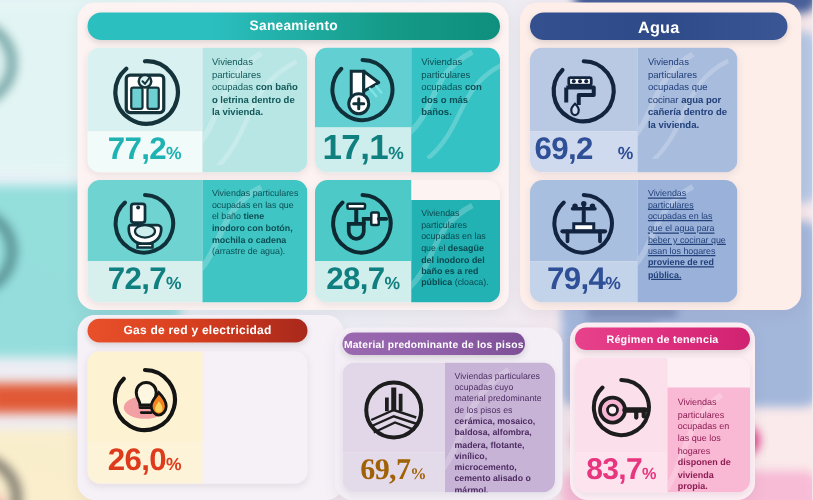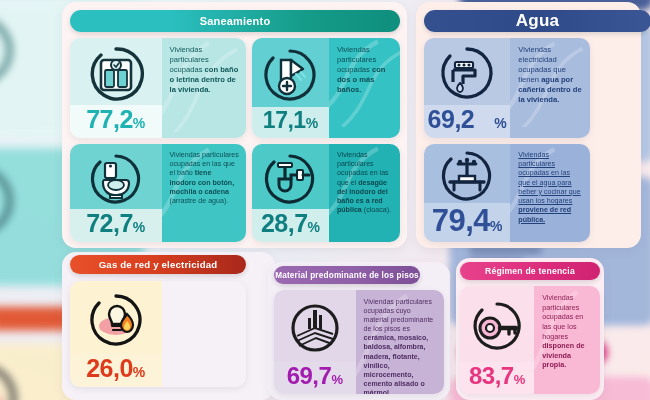--- a/index.html
+++ b/index.html
@@ -107,21 +107,21 @@
   .t-icon-mid  { background: #62cfd2; }
   .t-pct-lite2 { background: #cdeeec; }
   .t-txt-dark  { background: #34c2c4; color: #0d4f55; }
 
   .t2-icon     { background: #6fd3d2; }
   .t2-pct      { background: #d7f0ee; }
   .t2-txt      { background: #3fc5c4; color: #0d4f55; }
 
   .t3-icon     { background: #4dc9c8; }
   .t3-pct      { background: #cfeeec; }
-  .t3-txt      { background: #22b2b4; color: #0b484e; }
+  .t3-txt      { background: #22b2b4; color: #0b484e; margin-top: 16px; }
 
   .b-icon      { background: #b9c9e4; }
   .b-pct       { background: #cfdaee; gap: 20px; }
   .b-txt       { background: #a8bcdd; color: #22407a; }
 
   .b2-icon     { background: #a9bfe0; }
   .b2-pct      { background: #c3d3ea; }
   .b2-txt      { background: #9ab2da; color: #22407a; }
 
   .y-icon      { background: #fdf2d2; }
@@ -133,21 +133,21 @@
   .p-txt       { background: #c7b3d6; color: #4e2d63; }
 
   .r-icon      { background: #fbdfeb; }
   .r-pct       { background: #fce3ee; }
   .r-txt       { background: #f9b8d4; color: #8e1d53; }
 
   .pct-teal    { color: #1fb2b3; }
   .pct-teal-d  { color: #0f7f80; }
   .pct-blue    { color: #2f4f96; }
   .pct-red     { color: #de3a1c; }
-  .pct-purple  { color: #a21caf; }
+  .pct-purple  { color: #a16207; font-family: Liberation Serif, serif; }
   .pct-pink    { color: #e8357f; }
 
   .icon-circle {
     position: relative;
     display: block;
   }
 </style>
 </head>
 <body>
 
@@ -210,21 +210,21 @@
     </svg>
   </div>
 
   <div class="panel" style="left:62px; top:2px; width:345px; height:246px;"></div>
   <div class="panel" style="left:416px; top:2px; width:225px; height:246px; background:#fdeeea;"></div>
 
   <div class="sec-head h-saneamiento" style="left:70px; top:10px; width:330px; height:22px; font-size:11px;">
     <span>Saneamiento</span>
   </div>
 
-  <div class="sec-head h-agua" style="left:424px; top:10px; width:227px; height:22px; font-size:17px;">
+  <div class="sec-head h-agua" style="left:424px; top:10px; width:206px; height:22px; font-size:13px;">
     <span>Agua</span>
   </div>
 
   <div class="card" style="left:70px; top:38px; width:176px; height:100px;">
     <div class="left">
       <div class="icon-box t-icon-lite">
         <svg class="icon-circle" width="62" height="56" viewBox="0 0 62 56">
           <path d="M31 3 A25 25 0 1 1 16 9" fill="none" stroke="#15333a" stroke-width="3.4" stroke-linecap="round"></path>
           <rect x="16" y="14" width="30" height="30" rx="3" fill="#ffffff" stroke="#15333a" stroke-width="2.6"></rect>
           <rect x="20" y="24" width="9" height="17" rx="1.5" fill="#6fd0d2" stroke="#15333a" stroke-width="1.8"></rect>
@@ -257,21 +257,21 @@
           <g stroke="#7fe3e6" stroke-width="2" stroke-linecap="round">
             <path d="M35 26 l5 6"></path>
               <path d="M40 24 l4 5"></path>
               <path d="M31 31 l4 6"></path>
           </g>
           <circle cx="26" cy="38" r="8" fill="#ffffff" stroke="#10303a" stroke-width="2.4"></circle>
           <path d="M26 34 v8 M22 38 h8" stroke="#10303a" stroke-width="2.4" stroke-linecap="round"></path>
         </svg>
       </div>
       <div class="pct-box t-pct-lite2">
-        <span class="pct pct-teal-d" style="font-size:23px;">17,1</span>
+        <span class="pct pct-teal-d" style="font-size:28px;">17,1</span>
           <span class="pct-sign pct-teal-d" style="font-size:14px;">%</span>
       </div>
     </div>
     <div class="txt t-txt-dark">
       <svg class="swirl" viewBox="0 0 80 100" preserveAspectRatio="none">
         <path d="M-5 80 C25 55 15 25 55 4" fill="none" stroke="#ffffff" stroke-width="5"></path>
         <path d="M15 100 C50 70 40 35 85 14" fill="none" stroke="#ffffff" stroke-width="4"></path>
       </svg>
       <span style="position:relative;">Viviendas particulares ocupadas </span><b style="position:relative;text-align:right;">con dos o más baños.</b>
     </div>
@@ -345,41 +345,41 @@
       <div class="pct-box b-pct">
         <span class="pct pct-blue" style="font-size:25px;">69,2</span>
           <span class="pct-sign pct-blue" style="font-size:14px;">%</span>
       </div>
     </div>
     <div class="txt b-txt">
       <svg class="swirl" viewBox="0 0 90 100" preserveAspectRatio="none">
         <path d="M-10 88 C20 60 10 30 50 6" fill="none" stroke="#ffffff" stroke-width="5"></path>
         <path d="M12 104 C48 72 38 34 82 12" fill="none" stroke="#ffffff" stroke-width="4"></path>
       </svg>
-      <span style="position:relative;">Viviendas electricidad ocupadas que tienen </span><b style="position:relative;">agua por cañería dentro de la vivienda.</b>
+      <span style="position:relative;">Viviendas particulares ocupadas que cocinar </span><b style="position:relative;">agua por cañería dentro de la vivienda.</b>
     </div>
   </div>
 
   <div class="card" style="left:424px; top:144px; width:166px; height:98px;">
     <div class="left">
       <div class="icon-box b2-icon">
         <svg class="icon-circle" width="58" height="52" viewBox="0 0 58 52">
           <path d="M29 3 A23 23 0 1 1 13 9" fill="none" stroke="#12243f" stroke-width="3.2" stroke-linecap="round"></path>
           <path d="M20 14 h18 M29 10 v6" stroke="#12243f" stroke-width="2.8" stroke-linecap="round"></path>
           <circle cx="22" cy="12" r="2.2" fill="#12243f"></circle>
             <circle cx="29" cy="10" r="2.2" fill="#12243f"></circle>
             <circle cx="36" cy="12" r="2.2" fill="#12243f"></circle>
           <path d="M29 16 v10" stroke="#12243f" stroke-width="3.2"></path>
           <path d="M21 26 h16 v6 h-16 z" fill="#ffffff" stroke="#12243f" stroke-width="2.4"></path>
           <path d="M12 32 h34" stroke="#12243f" stroke-width="3.4" stroke-linecap="round"></path>
           <path d="M16 32 v8 M42 32 v8" stroke="#12243f" stroke-width="3" stroke-linecap="round"></path>
         </svg>
       </div>
       <div class="pct-box b2-pct">
-        <span class="pct pct-blue" style="font-size:31px;">79,4</span>
+        <span class="pct pct-blue" style="font-size:25px;">79,4</span>
           <span class="pct-sign pct-blue" style="font-size:14px;">%</span>
       </div>
     </div>
     <div class="txt b2-txt" style="font-size:7.1px; line-height:1.30;text-decoration:underline;">
       <svg class="swirl" viewBox="0 0 90 100" preserveAspectRatio="none">
         <path d="M-10 85 C20 58 10 28 50 6" fill="none" stroke="#ffffff" stroke-width="5"></path>
       </svg>
       <span style="position:relative;">Viviendas particulares ocupadas en las que el agua para beber y cocinar que usan los hogares </span><b style="position:relative;">proviene de red pública.</b>
     </div>
   </div>
@@ -459,21 +459,21 @@
           <path d="M31 28 h16" stroke="#1d1d1d" stroke-width="4.4" stroke-linecap="round"></path>
           <path d="M40 28 v6" stroke="#1d1d1d" stroke-width="3.4" stroke-linecap="round"></path>
           <path d="M46 28 v5" stroke="#1d1d1d" stroke-width="3.4" stroke-linecap="round"></path>
         </svg>
       </div>
       <div class="pct-box r-pct">
         <span class="pct pct-pink" style="font-size:24px;">83,7</span>
           <span class="pct-sign pct-pink" style="font-size:13px;">%</span>
       </div>
     </div>
-    <div class="txt r-txt" style="font-size:7.2px; line-height:1.34;">
+    <div class="txt r-txt" style="font-size:7.2px; line-height:1.34;margin-top:24px;">
       <svg class="swirl" viewBox="0 0 70 110" preserveAspectRatio="none">
         <path d="M-8 96 C18 66 10 32 46 6" fill="none" stroke="#ffffff" stroke-width="5"></path>
       </svg>
       <span style="position:relative;">Viviendas particulares ocupadas en las que los hogares </span><b style="position:relative;">disponen de vivienda propia.</b>
     </div>
   </div>
 
 </div>
 
 </body></html>

